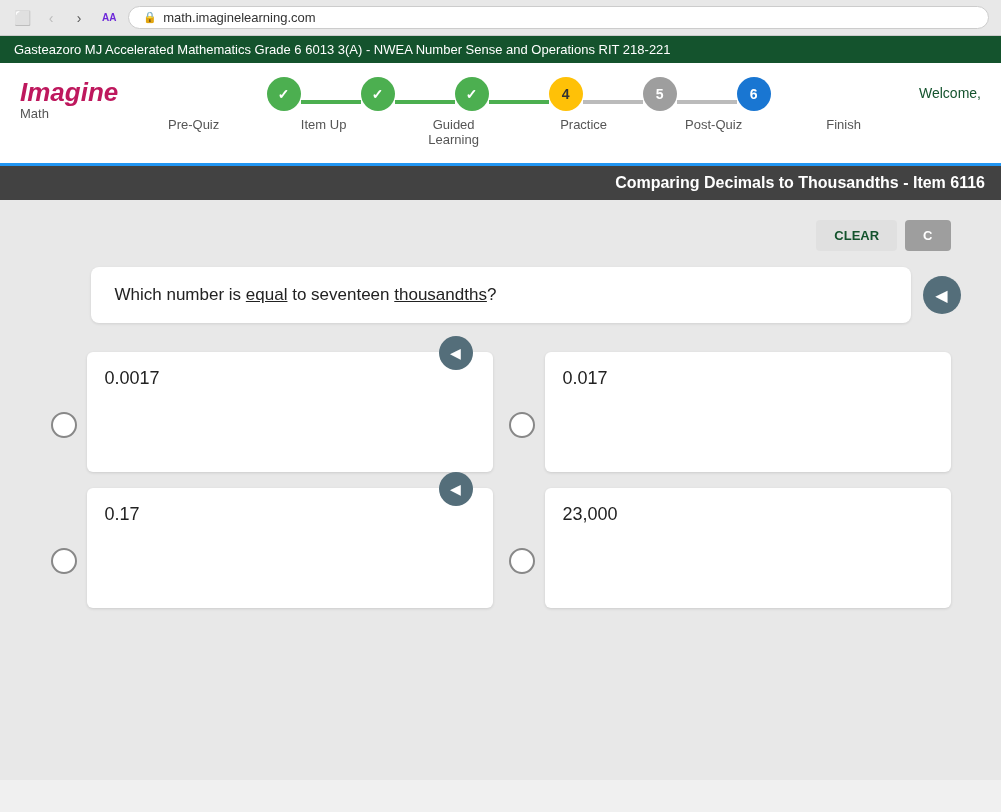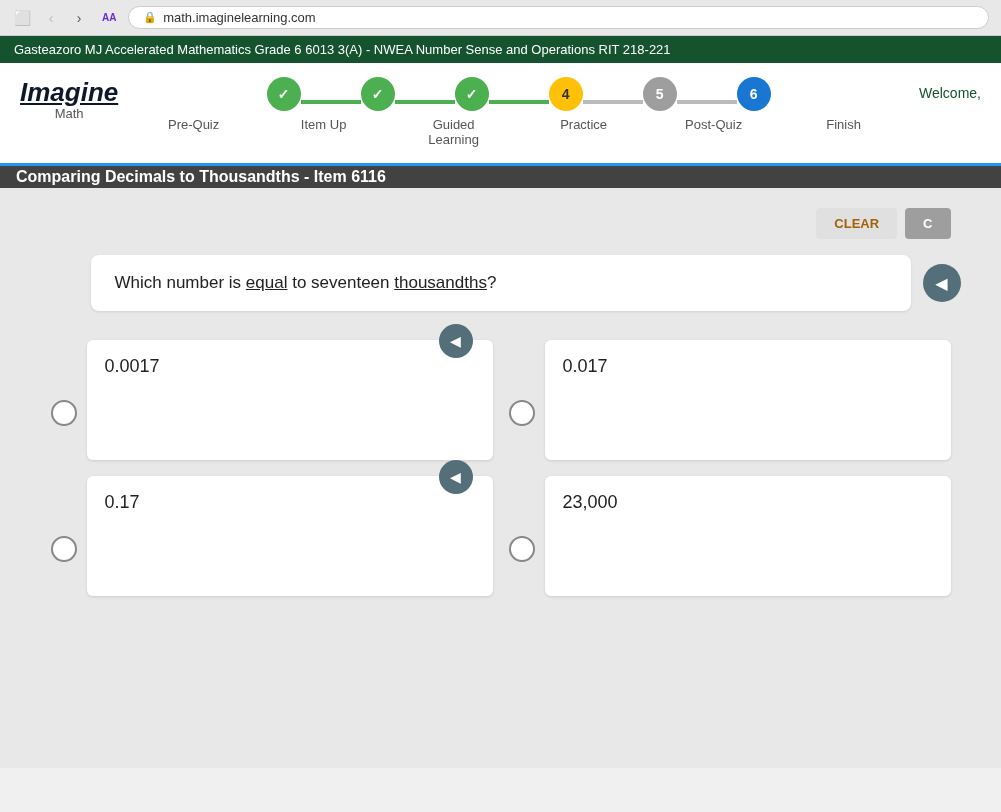--- a/index.html
+++ b/index.html
@@ -69,29 +69,27 @@
       justify-content: space-between;
       border-bottom: 3px solid #2196f3;
     }
     .logo-area {
       display: flex;
       flex-direction: column;
     }
     .logo-imagine {
       font-size: 26px;
       font-weight: 700;
-      color: #0f172a;
+      color: #be185d;
       font-style: italic;
-      text-decoration: underline;
     }
     .logo-math {
       font-size: 13px;
       color: #555;
       margin-top: -2px;
-      text-align: center;
     }
 
     
     .progress-area {
       display: flex;
       flex-direction: column;
       align-items: center;
       flex: 1;
       margin: 0 30px;
       padding-bottom: 16px;
@@ -163,23 +161,24 @@
       color: #14532d;
       padding-top: 8px;
       white-space: nowrap;
       text-align: center;
     }
 
     
     .section-title-bar {
       background: #424242;
       color: white;
-      padding: 2px 16px;
+      padding: 8px 16px;
       font-size: 16px;
       font-weight: 700;
+      text-align: right;
     }
 
     
     .content-area {
       background: #e8e8e8;
       padding: 20px 30px;
       min-height: 580px;
       position: relative;
     }
 
@@ -222,21 +221,21 @@
       margin-left: auto;
       margin-right: auto;
     }
     .clear-btn {
       background: #e0e0e0;
       border: none;
       border-radius: 4px;
       padding: 8px 18px;
       font-size: 13px;
       font-weight: 600;
-      color: #a16207;
+      color: #14532d;
       cursor: pointer;
     }
     .check-btn {
       background: #9e9e9e;
       border: none;
       border-radius: 4px;
       padding: 8px 18px;
       font-size: 13px;
       font-weight: 600;
       color: white;

